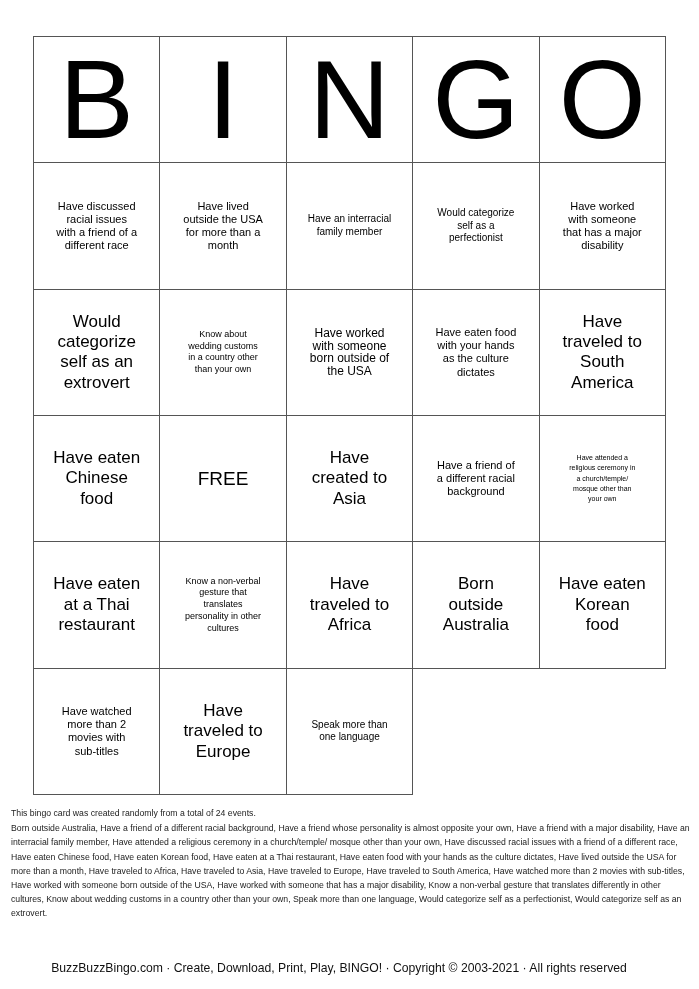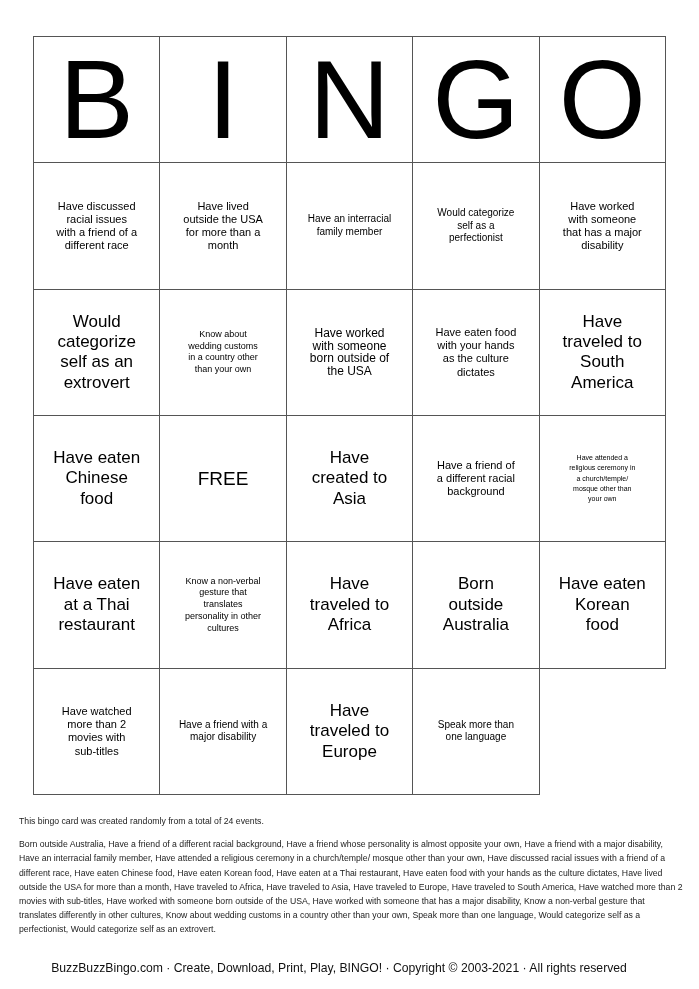--- a/index.html
+++ b/index.html
@@ -14,21 +14,21 @@
   .header-cell { font-size: 112px; line-height: 1; padding: 0; }
   .s-xl { font-size: 10px; padding: 6px 18px; line-height: 1.27; }
   .s-l  { font-size: 12px; padding: 6px 20px; line-height: 1.05; }
   .s-m  { font-size: 11px; padding: 6px 22px; line-height: 1.2; }
   .s-s  { font-size: 9px;  padding: 6px 24px; line-height: 1.3; }
   .s-xs { font-size: 7px;  padding: 6px 28px; line-height: 1.45; }
   .s-xxl { font-size: 17px; padding: 6px 18px; line-height: 1.2; }
   .s-free { font-size: 19px; }
   .info { position: absolute; left: 10px; top: 805px; width: 682px; font-size: 8.7px;
           line-height: 14.2px; color: #222; }
-  .info p { margin: 9px; }
+  .info p { margin: 1px; }
   .footer { position: absolute; left: 0; top: 961px; width: 678px; text-align: center;
             font-size: 12.2px; color: #111; }
 </style>
 </head>
 <body>
 
 <div class="card">
   <div class="cell header-cell">B</div>
   <div class="cell header-cell">I</div>
   <div class="cell header-cell">N</div>
@@ -48,21 +48,20 @@
     <div class="cell s-free">FREE</div>
     <div class="cell s-xxl">Have created to Asia</div>
     <div class="cell s-m">Have a friend of a different racial background</div>
     <div class="cell s-xs">Have attended a religious ceremony in a church/temple/ mosque other than your own</div>
     <div class="cell s-xxl">Have eaten at a Thai restaurant</div>
     <div class="cell s-s">Know a non-verbal gesture that translates personality in other cultures</div>
     <div class="cell s-xxl">Have traveled to Africa</div>
     <div class="cell s-xxl">Born outside Australia</div>
     <div class="cell s-xxl">Have eaten Korean food</div>
     <div class="cell s-m">Have watched more than 2 movies with sub-titles</div>
-    <div class="cell s-xl">Have a friend with a major disability</div>
     <div class="cell s-xxl">Have traveled to Europe</div>
     <div class="cell s-xl">Speak more than one language</div>
   </div>
 
 <div class="info">
   <p>This bingo card was created randomly from a total of 24 events.</p>
   <p>Born outside Australia, Have a friend of a different racial background, Have a friend whose personality is almost opposite your own, Have a friend with a major disability, Have an interracial family member, Have attended a religious ceremony in a church/temple/ mosque other than your own, Have discussed racial issues with a friend of a different race, Have eaten Chinese food, Have eaten Korean food, Have eaten at a Thai restaurant, Have eaten food with your hands as the culture dictates, Have lived outside the USA for more than a month, Have traveled to Africa, Have traveled to Asia, Have traveled to Europe, Have traveled to South America, Have watched more than 2 movies with sub-titles, Have worked with someone born outside of the USA, Have worked with someone that has a major disability, Know a non-verbal gesture that translates differently in other cultures, Know about wedding customs in a country other than your own, Speak more than one language, Would categorize self as a perfectionist, Would categorize self as an extrovert.</p>
 </div>
 
 <div class="footer">BuzzBuzzBingo.com · Create, Download, Print, Play, BINGO! · Copyright © 2003-2021 · All rights reserved</div>

